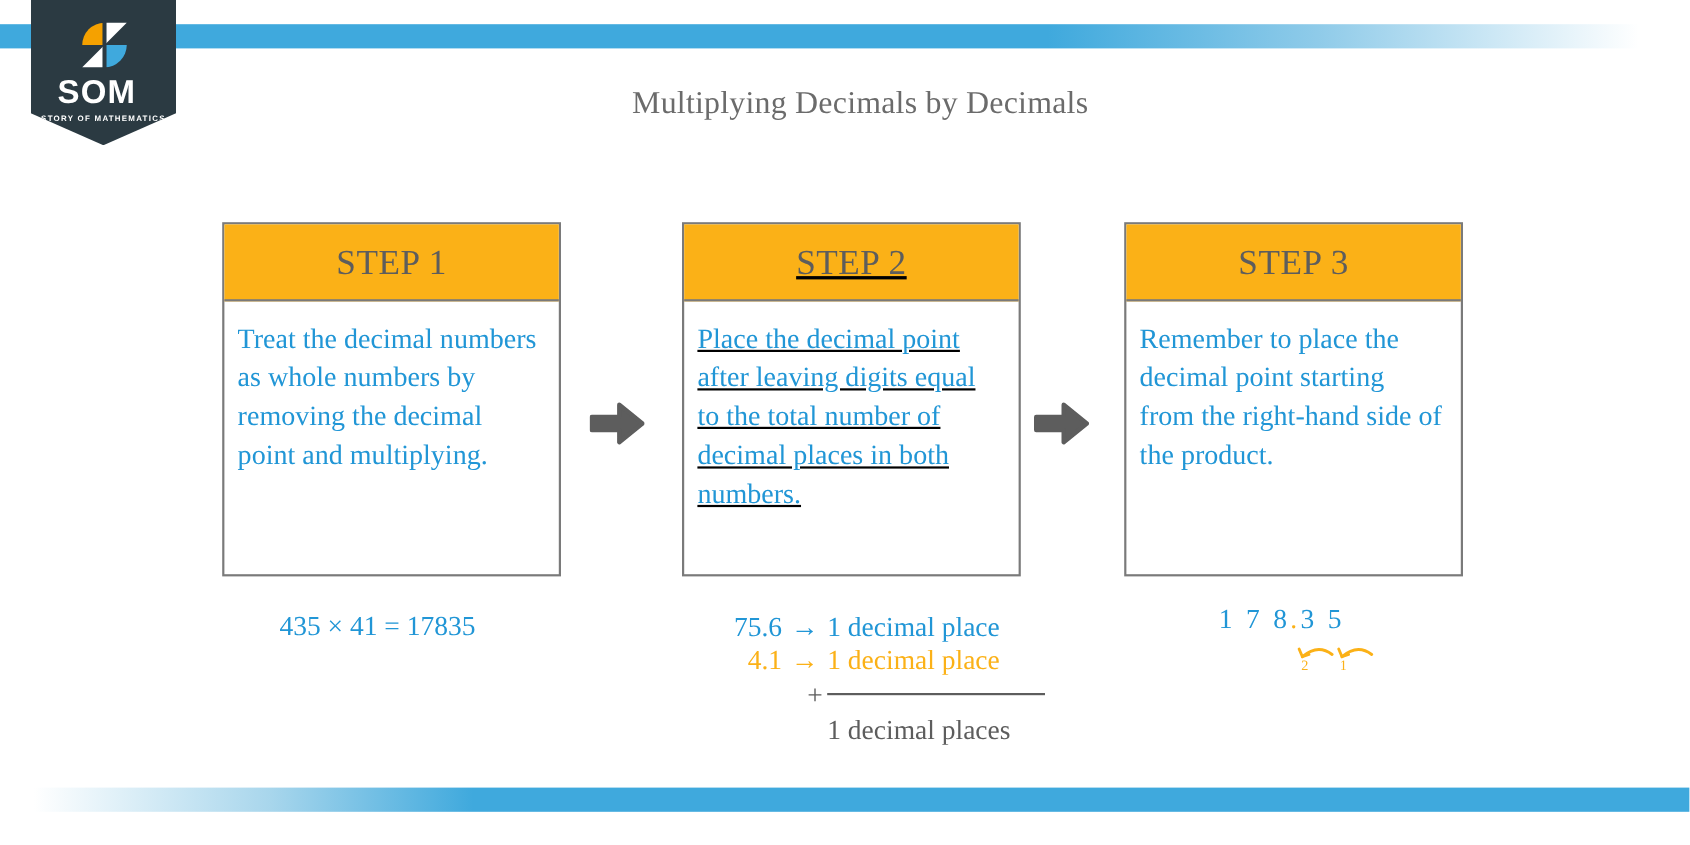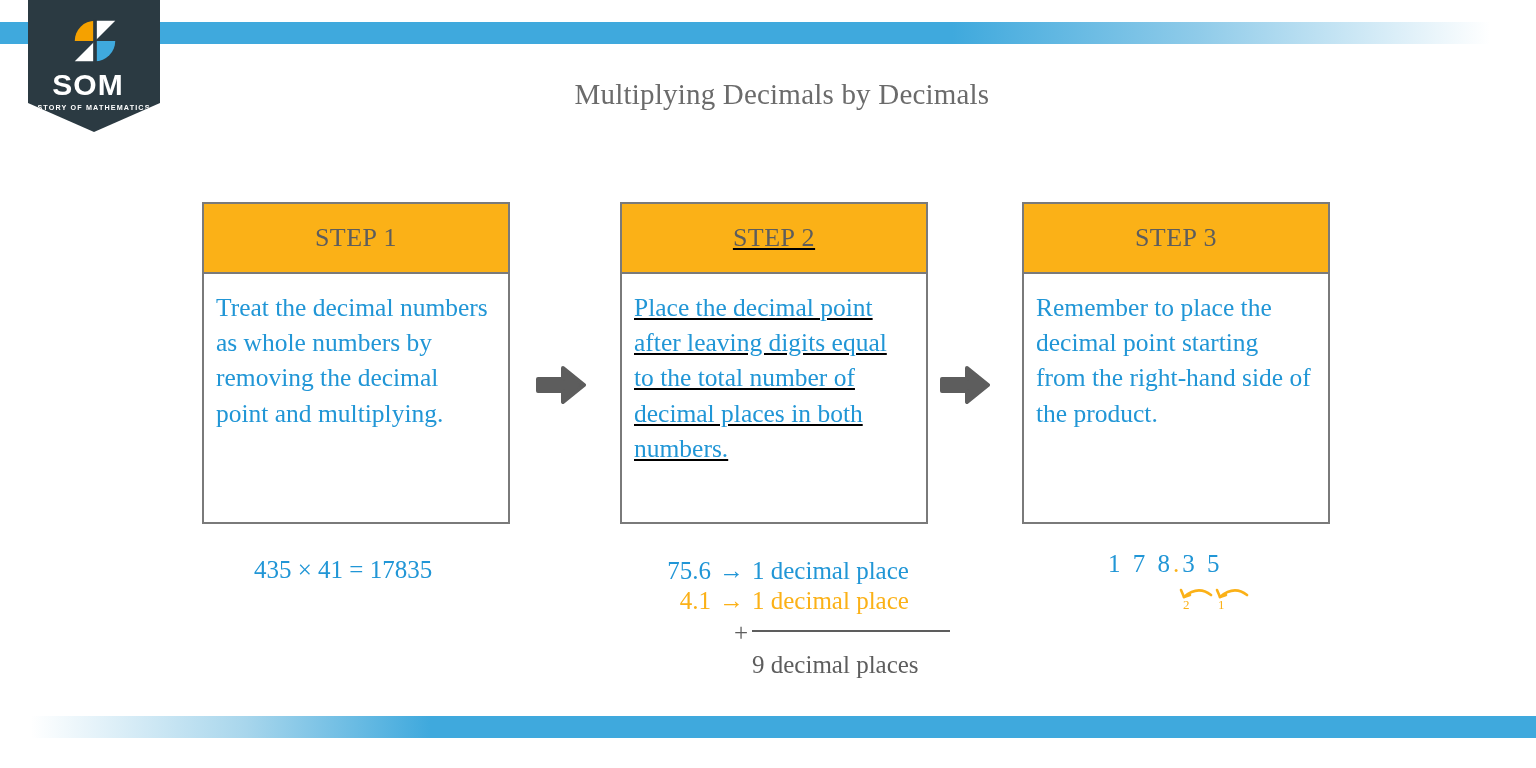--- a/index.html
+++ b/index.html
@@ -51,21 +51,21 @@
   .step-box{
     position:absolute;top:202px;width:308px;height:322px;
     border:2px solid #7a7a7a;background:#ffffff;box-sizing:border-box;
   }
   #box1{left:202px;}
   #box2{left:620px;text-decoration:underline;}
   #box3{left:1022px;}
   .step-head{
     height:68px;background:#FBB117;border-bottom:2px solid #7a7a7a;
     display:flex;align-items:center;justify-content:center;
-    color:#5d5d5d;font-size:26px;letter-spacing:.5px;
+    color:#5d5d5d;font-size:32px;letter-spacing:.5px;
   }
   .step-body{
     padding:16px 14px 0 12px;
     color:#2196D6;font-size:25.5px;line-height:1.38;
   }
 
   
   .conn-arrow{position:absolute;top:362px;width:50px;height:46px;}
   #conn1{left:536px;}
   #conn2{left:940px;}
@@ -153,21 +153,21 @@
     <div class="calc-row">
       <span class="lhs amber">4.1</span>
       <span class="arw amber">→</span>
       <span class="amber" style="width:198px;text-align:left;">1 decimal place</span>
     </div>
     <div class="sum-row">
       <span class="plus">+</span>
       <span class="rule"></span>
     </div>
     <div class="total-row">
-      <span class="grey" style="width:198px;text-align:left;">9 decimal places</span>
+      <span class="grey" style="width:198px;text-align:left;">1 decimal places</span>
     </div>
   </div>
 
   <div class="product">
     <span>1 7 8</span><span class="dot">.</span><span>3 5</span>
   </div>
   <svg class="place-arrows" viewBox="0 0 84 18">
     <path d="M6 13 Q20 1 33 11" fill="none" stroke="#FBB117" stroke-width="2.6" stroke-linecap="round"></path>
     <path d="M6 13 L3 6 M6 13 L12 11" fill="none" stroke="#FBB117" stroke-width="2.6" stroke-linecap="round"></path>
     <path d="M42 13 Q56 1 69 11" fill="none" stroke="#FBB117" stroke-width="2.6" stroke-linecap="round"></path>

